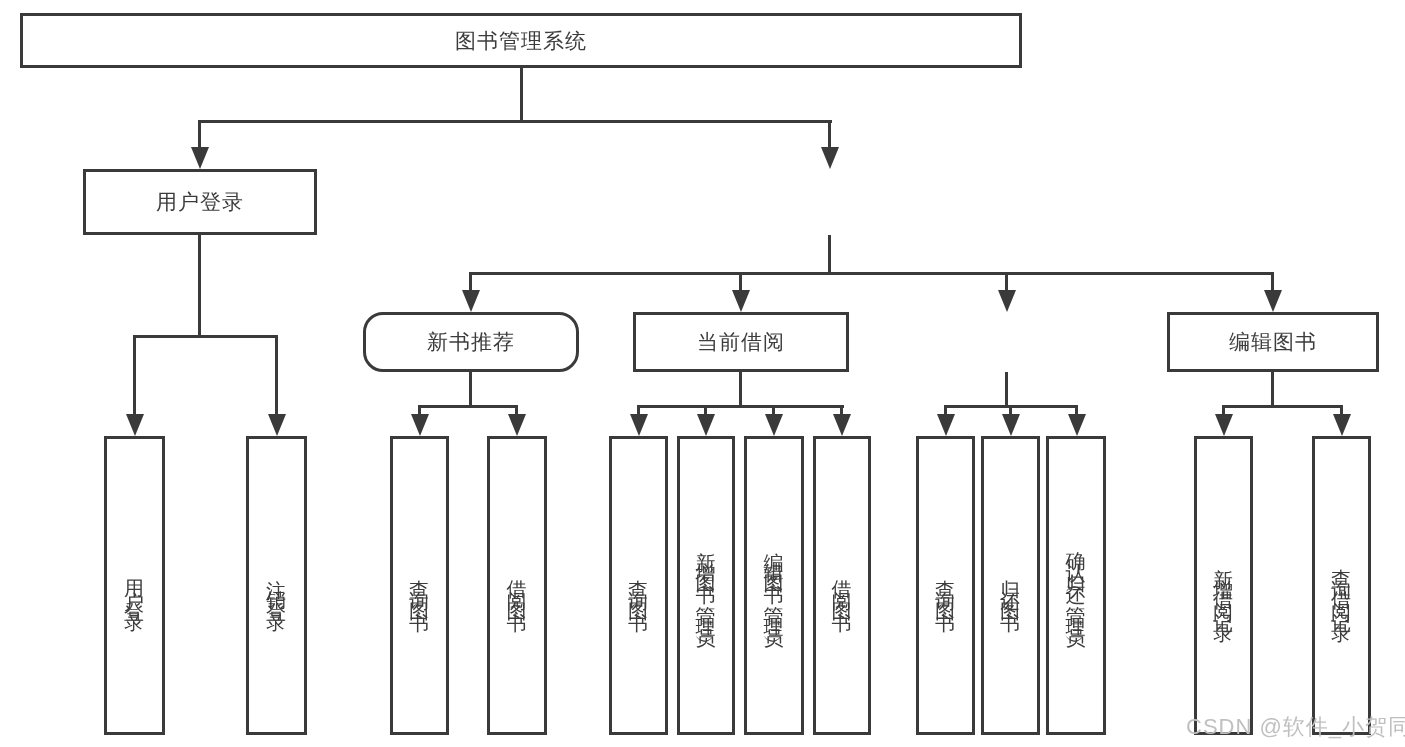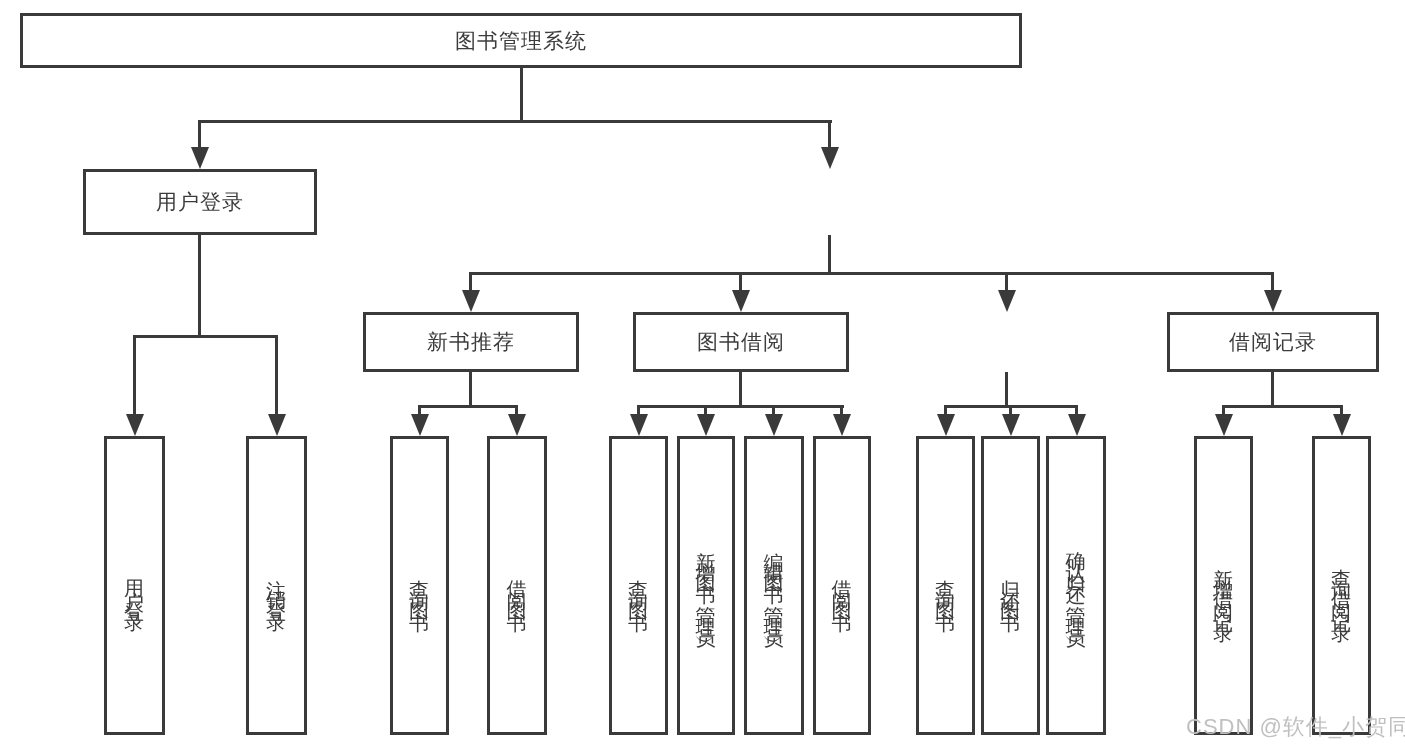--- a/index.html
+++ b/index.html
@@ -33,23 +33,23 @@
 </style>
 </head>
 <body>
 
 <div class="stage">
 
   <div class="box" style="left:20px;top:13px;width:1002px;height:55px;">图书管理系统</div>
 
   <div class="box" style="left:83px;top:169px;width:234px;height:66px;">用户登录</div>
 
-  <div class="box" style="left:363px;top:312px;width:216px;height:60px;">新书推荐</div>
-  <div class="box" style="left:633px;top:312px;width:216px;height:60px;">图书借阅</div>
-  <div class="box" style="left:1167px;top:312px;width:212px;height:60px;">借阅记录</div>
+  <div class="box" style="left:363px;top:312px;width:216px;height:60px;border-radius:20px;">新书推荐</div>
+  <div class="box" style="left:633px;top:312px;width:216px;height:60px;">当前借阅</div>
+  <div class="box" style="left:1167px;top:312px;width:212px;height:60px;">编辑图书</div>
 
   <div class="box leaf" style="left:104px;top:436px;width:61px;height:299px;">
     <span>用户登录</span>
     </div>
   <div class="box leaf" style="left:246px;top:436px;width:61px;height:299px;">
     <span>注销登录</span>
     </div>
 
   <div class="box leaf" style="left:390px;top:436px;width:59px;height:299px;">
     <span>查询图书</span>

